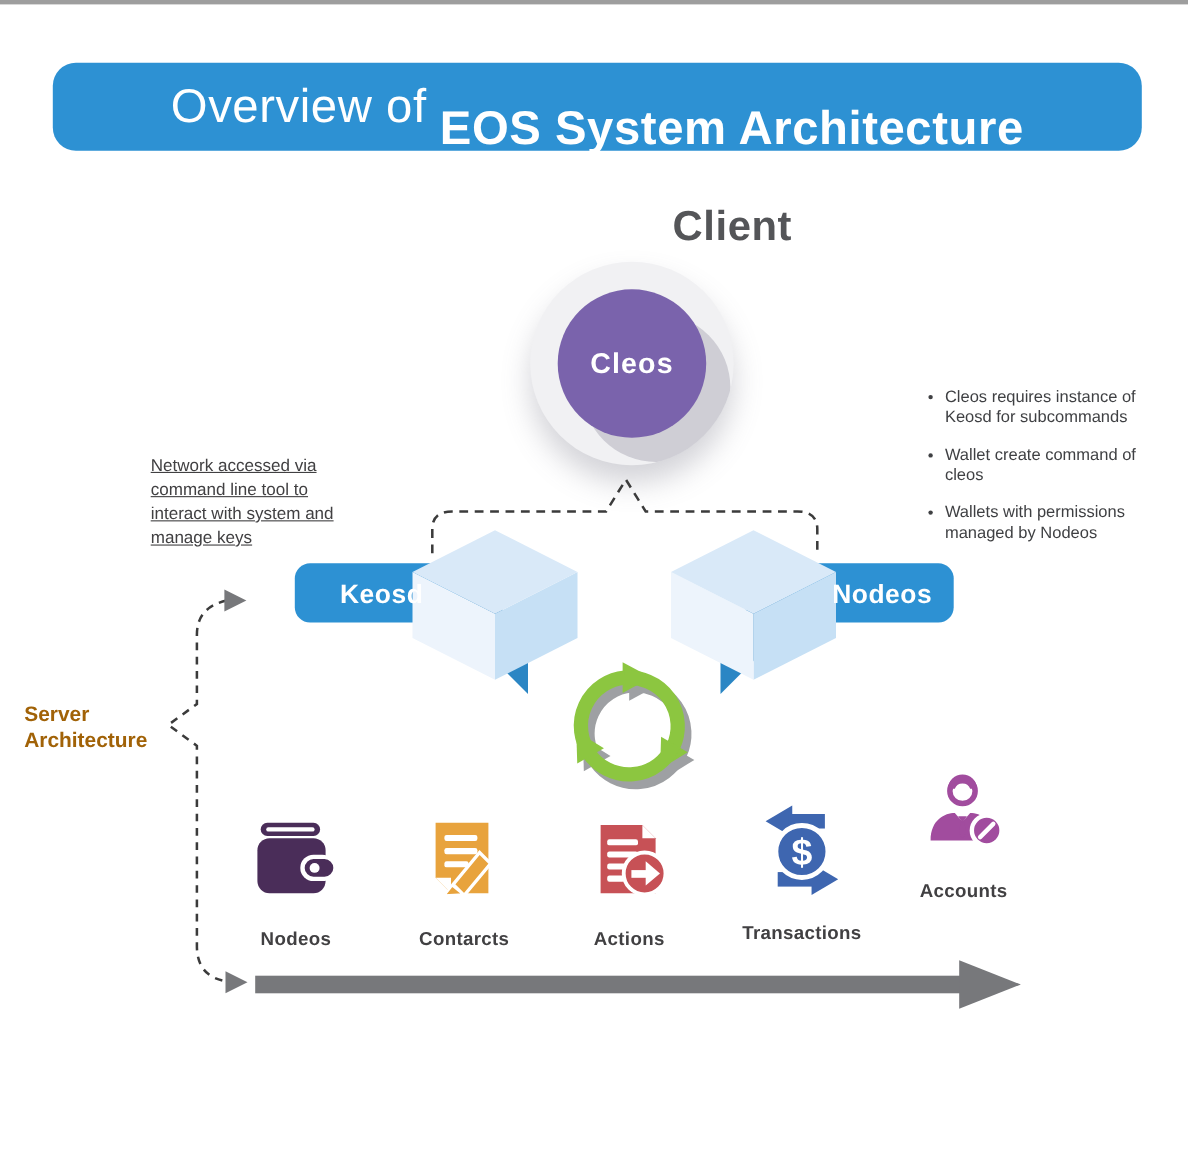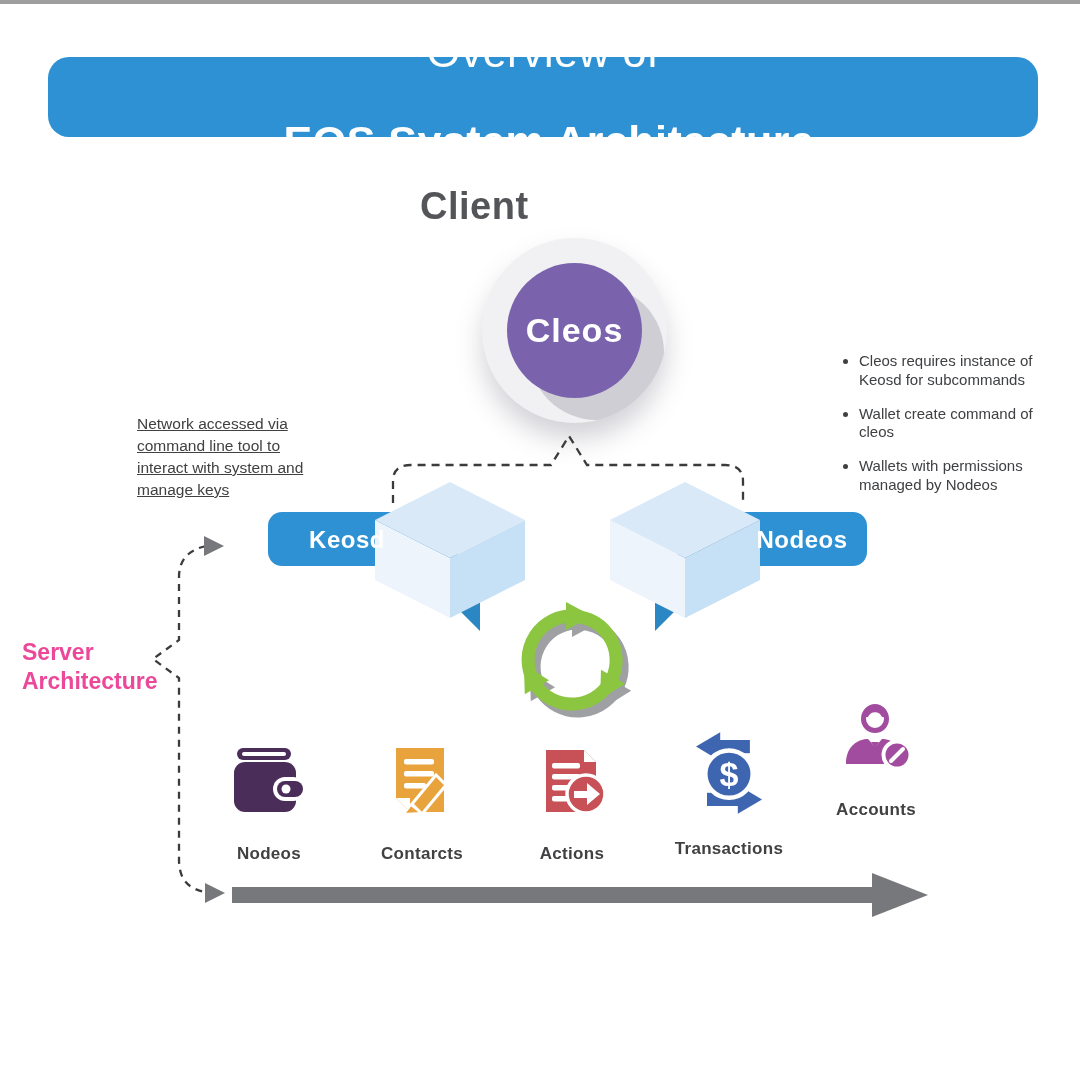--- a/index.html
+++ b/index.html
@@ -8,50 +8,50 @@
     position:relative;width:1080px;height:1066px;background:#ffffff;overflow:hidden;
     font-family:"Liberation Sans","DejaVu Sans",sans-serif;color:#414042;
   }
   .abs{position:absolute;}
   
   #top-edge{top:0;left:0;width:1080px;height:4px;background:rgba(40,40,40,.45);}
   
   #banner{
     top:57px;left:48px;width:990px;height:80px;background:#2D91D3;border-radius:21px;
     display:flex;align-items:center;justify-content:center;color:#fff;
-    font-size:43px;letter-spacing:.5px;white-space:pre;flex-direction:column;
+    font-size:43px;letter-spacing:.5px;white-space:pre;
   }
   #banner .t-light{font-weight:500;}
   #banner .t-bold{font-weight:800;margin-left:12px;margin-top:40px;}
   
   #client-heading{
-    top:185px;left:420px;width:300px;text-align:left;
+    top:185px;left:420px;width:300px;text-align:right;
     font-size:38px;font-weight:800;color:#545558;letter-spacing:.5px;
   }
   
   #cleos-outer{
     top:238px;left:482px;width:185px;height:185px;border-radius:50%;
     background:#F1F1F3;overflow:hidden;
     box-shadow:0 16px 26px rgba(110,110,125,.30);
   }
   #cleos-inner{
     position:absolute;top:25px;left:25px;width:135px;height:135px;border-radius:50%;
     background:#7A63AC;display:flex;align-items:center;justify-content:center;
     box-shadow:22px 22px 0 0 rgba(120,115,135,.28);
-    color:#fff;font-size:34px;font-weight:800;letter-spacing:1px;
+    color:#fff;font-size:26px;font-weight:800;letter-spacing:1px;
   }
   
   #left-note{top:413px;left:137px;width:168px;font-size:15.5px;line-height:1.42;color:#414042;text-decoration:underline;}
   
   #bullet-notes{top:352px;left:842px;width:226px;}
   #bullet-notes ul{margin:0;padding-left:17px;list-style:disc;}
   #bullet-notes li{font-size:15px;line-height:1.25;color:#3f4043;margin-bottom:15px;}
   
   #server-arch-label{
-    top:638px;left:22px;width:135px;font-size:23px;font-weight:700;color:#ec4899;line-height:1.25;
+    top:638px;left:22px;width:135px;font-size:19px;font-weight:700;color:#a16207;line-height:1.25;
   }
   
   .ribbon-text{font-size:24px;font-weight:700;fill:#ffffff;letter-spacing:.5px;}
   
   .item{width:150px;text-align:center;}
   .item .ic{display:flex;justify-content:center;align-items:flex-end;height:84px;}
   .item .lbl{margin-top:22px;font-size:17px;font-weight:700;color:#414042;letter-spacing:.3px;}
   
   #flow-caption{top:932px;left:277px;width:540px;font-size:16px;line-height:1.5;color:#4f5054;}
   svg{display:block;}

